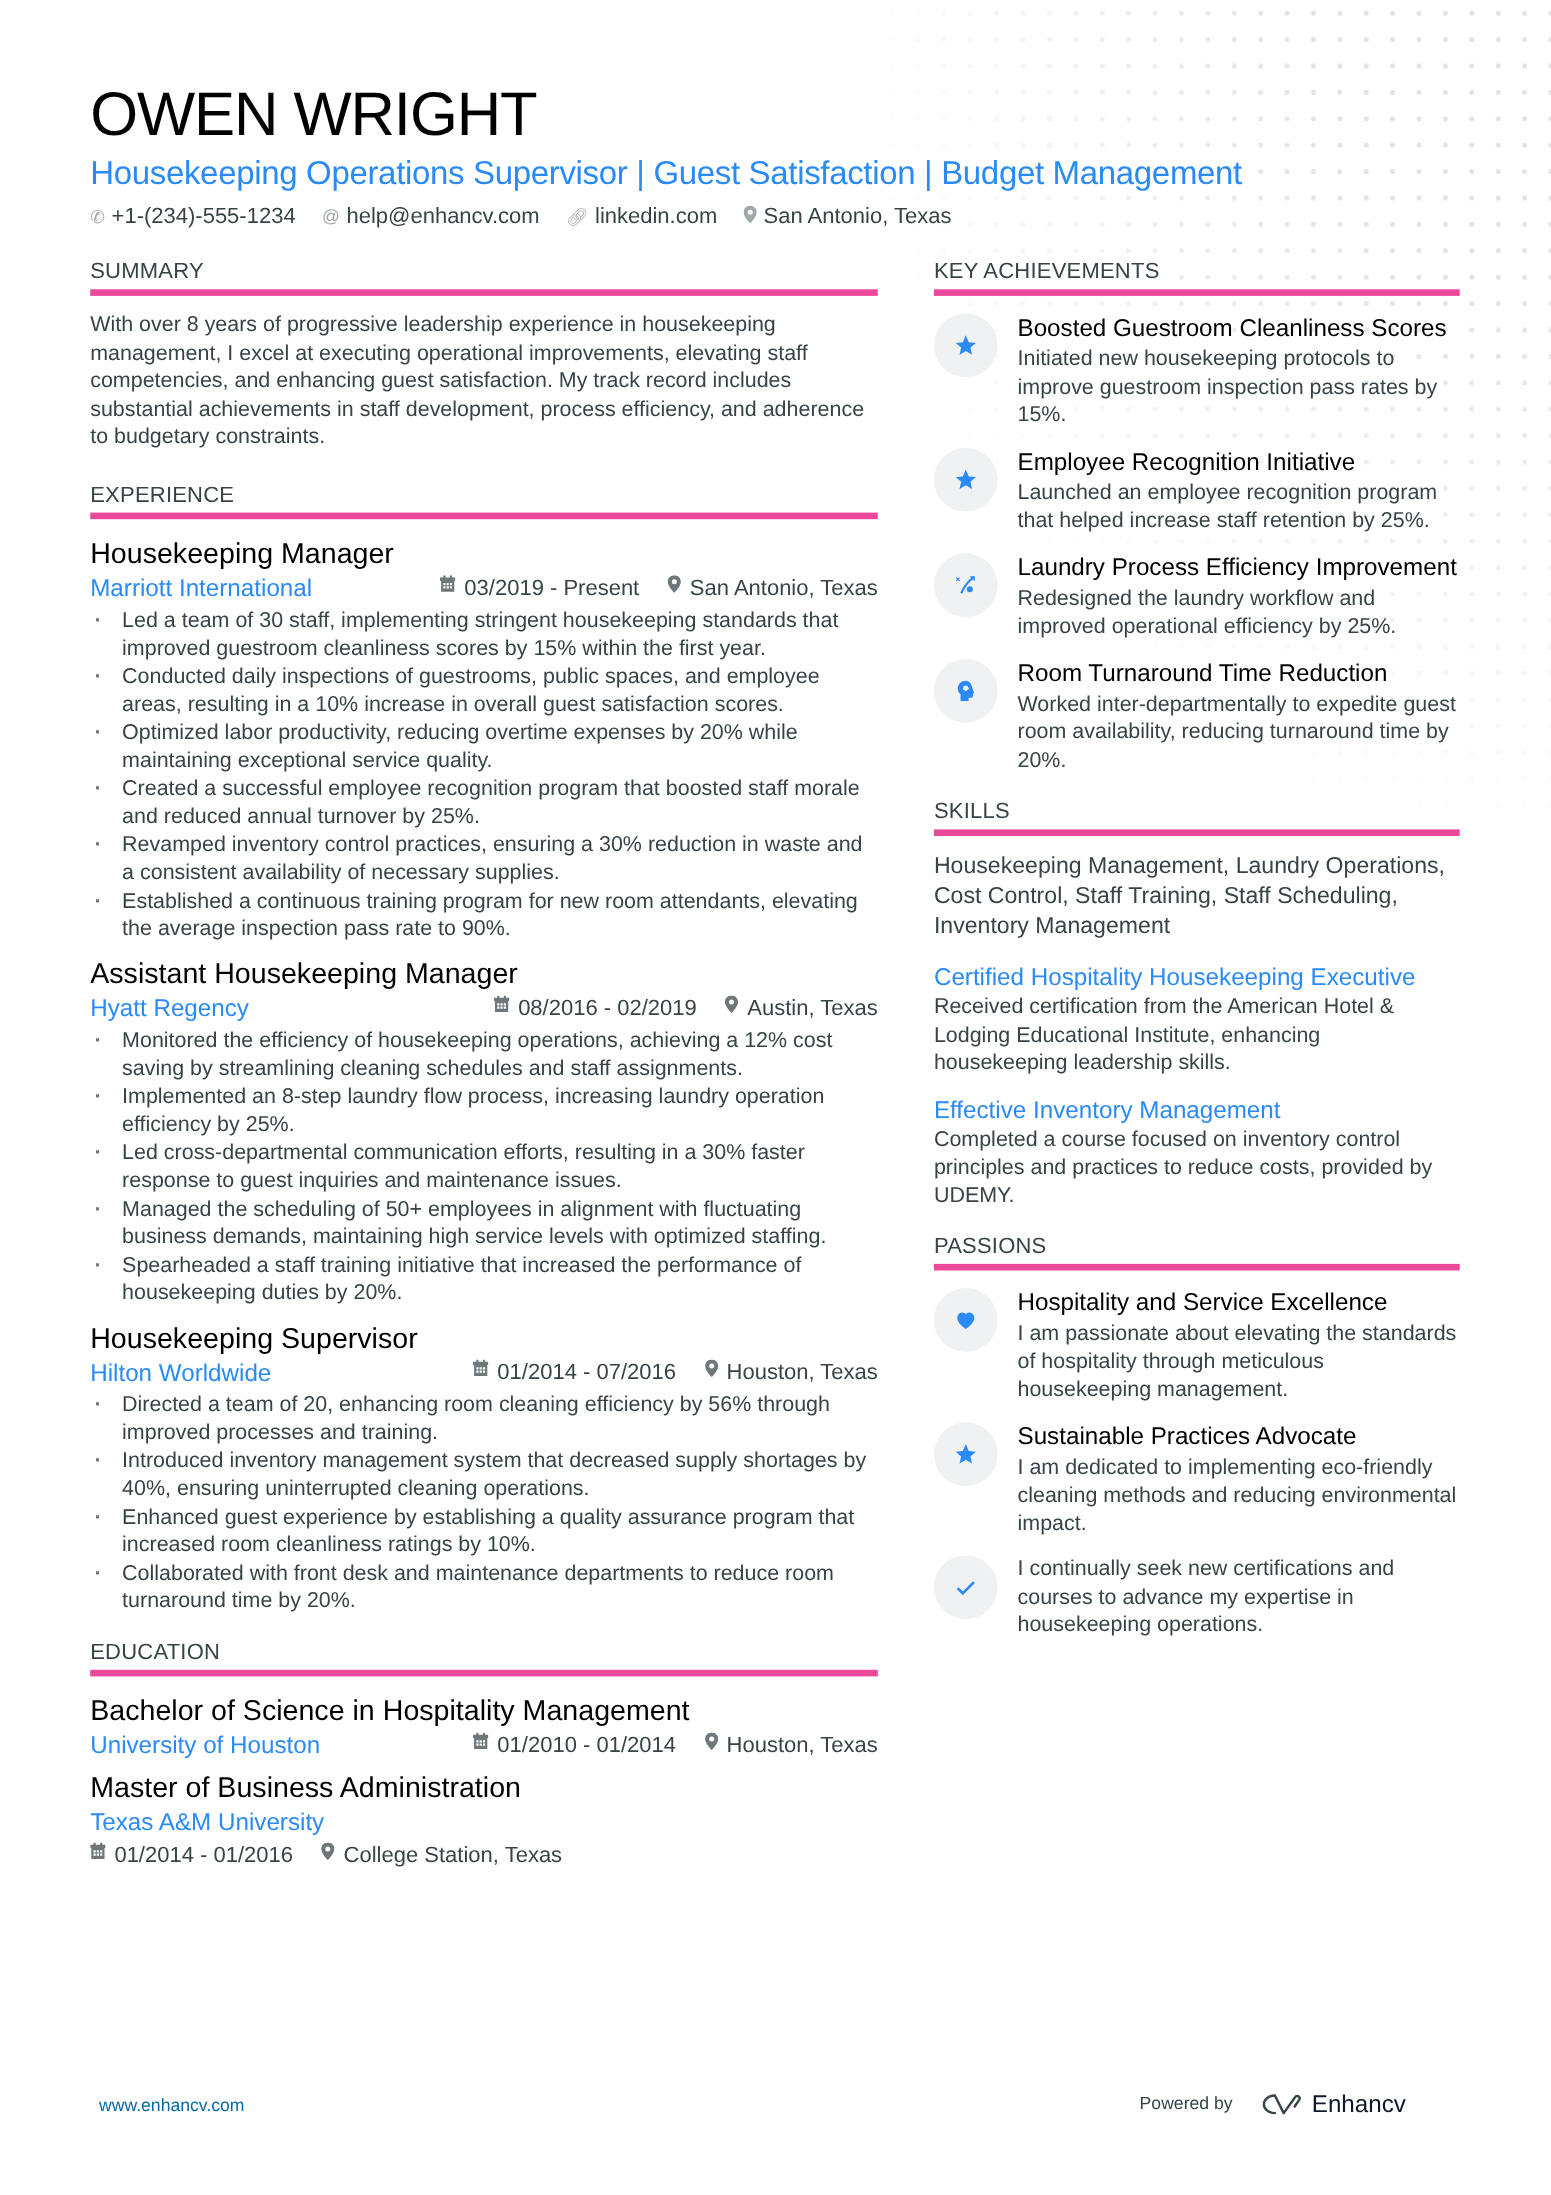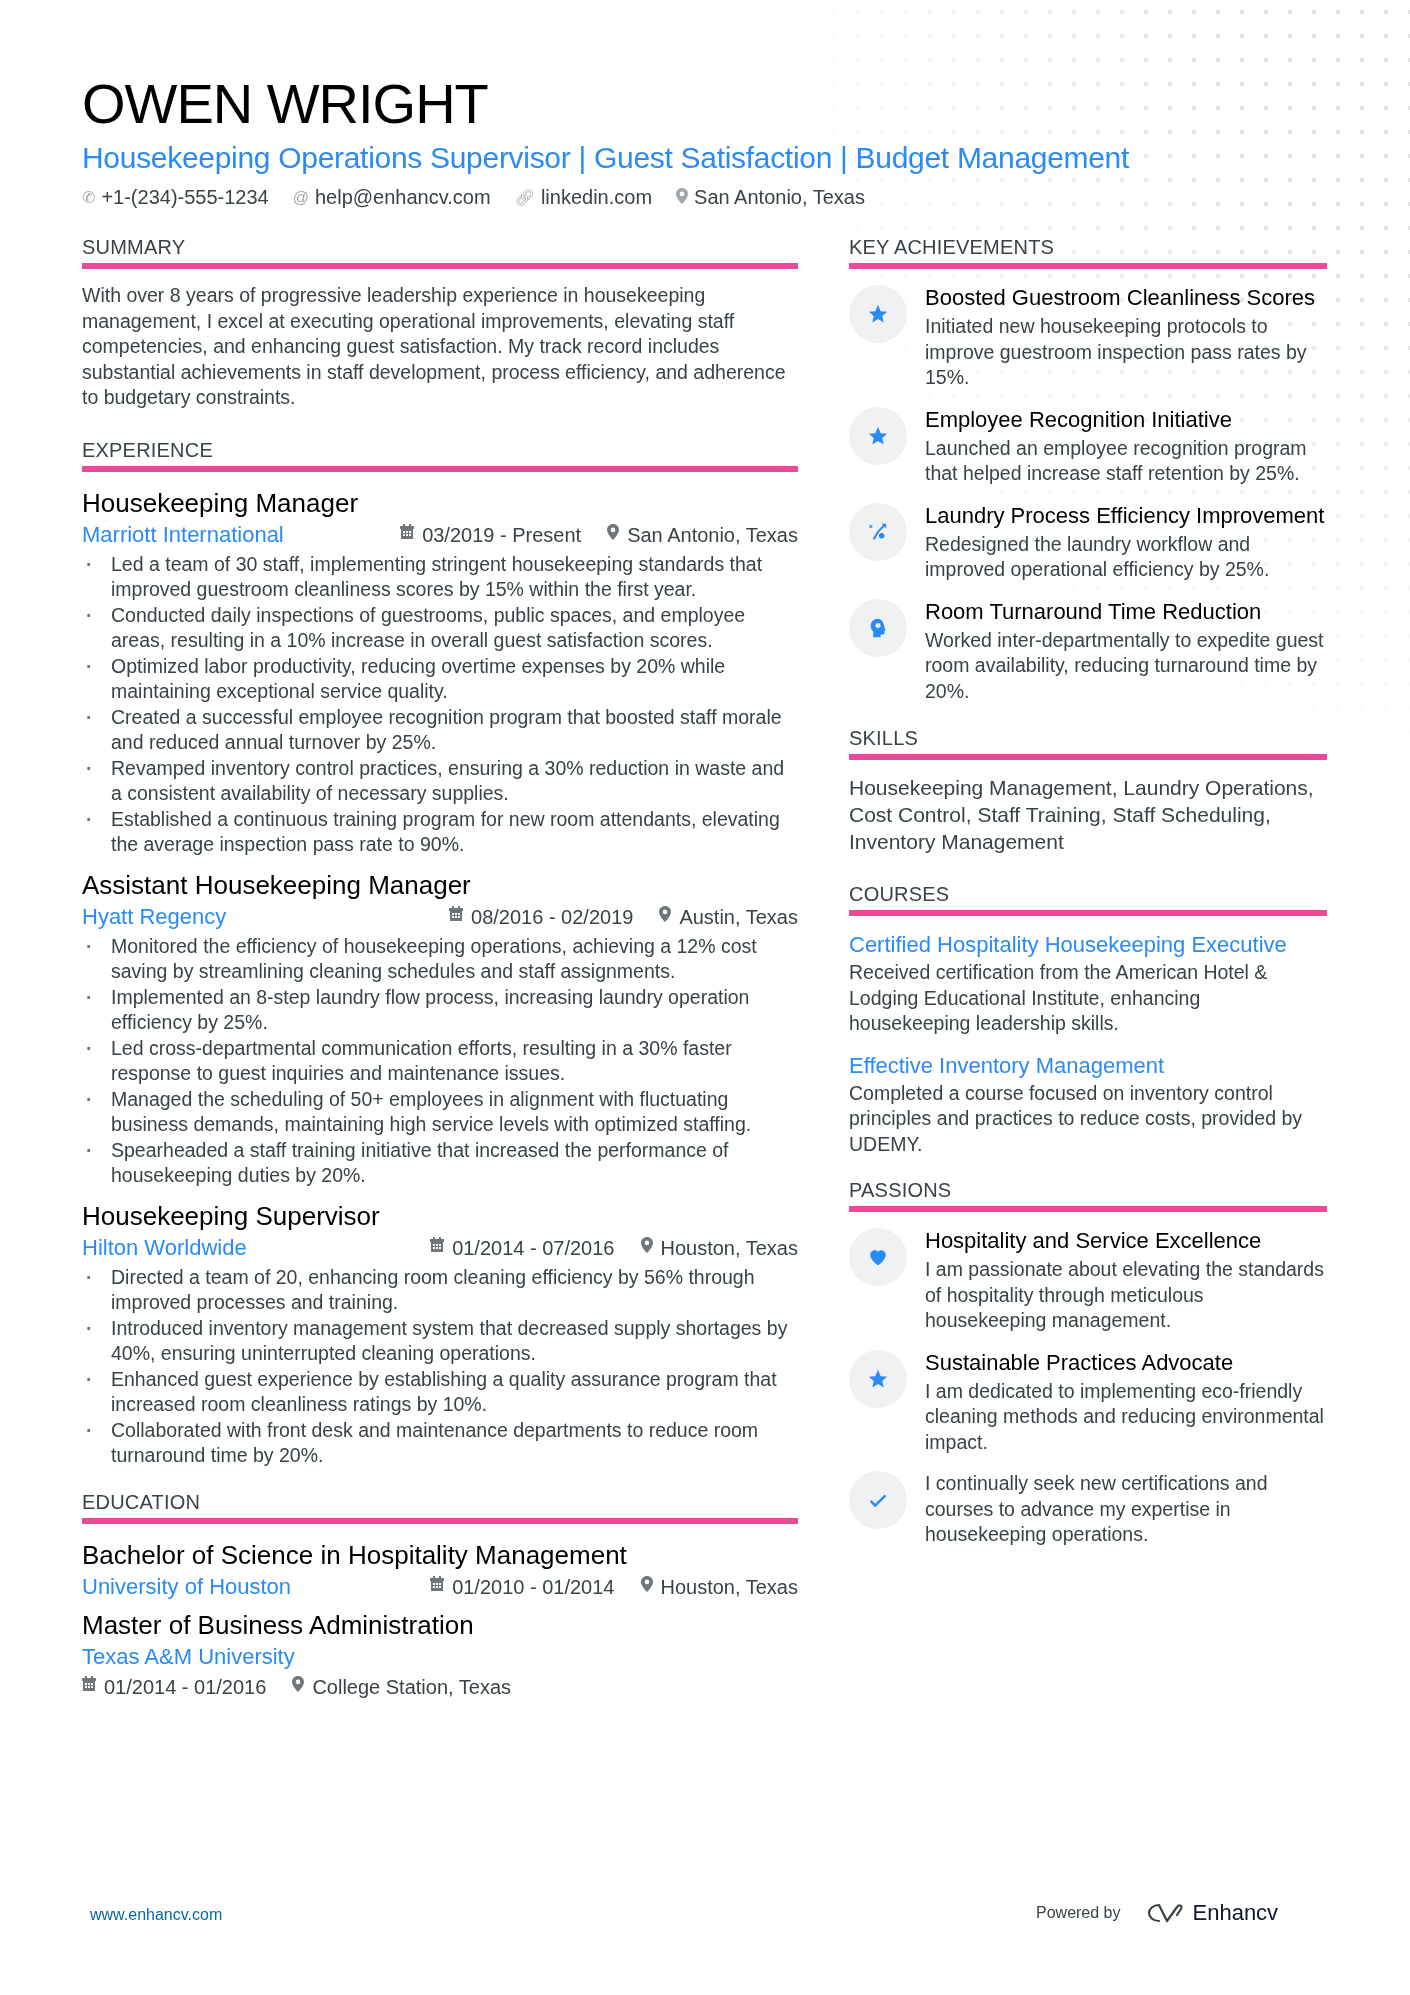--- a/index.html
+++ b/index.html
@@ -296,27 +296,26 @@
             <path d="M12 2C7.6 2 4 5.4 4 9.7c0 2.4 1.1 4.4 2.8 5.8V22h8v-3h2.5c1 0 1.8-.8 1.8-1.8v-2.4L20.5 14 19 11.3C18.6 6.2 15.7 2 12 2zm-.2 10.5l-3-2.4 1.5-3.2h3.4l1.5 3.2z"></path>
           </svg>
       </div>
       <div class="body">
         <div class="t">Room Turnaround Time Reduction</div>
         <div class="d">Worked inter-departmentally to expedite guest room availability, reducing turnaround time by 20%.</div>
       </div>
     </div>
   </section>
 
-  <section style="margin-bottom:28px;">
+  <section style="margin-bottom:18px;">
     <div class="sec-title">SKILLS</div>
     <div class="para" style="font-size:21px; line-height:27px;">Housekeeping Management, Laundry Operations, Cost Control, Staff Training, Staff Scheduling, Inventory Management</div>
   </section>
 
   <section style="margin-bottom:22px;">
-    <div class="sec-title">COURSES</div>
     <div class="course-t">Certified Hospitality Housekeeping Executive</div>
     <div class="course-d">Received certification from the American Hotel &amp; Lodging Educational Institute, enhancing housekeeping leadership skills.</div>
     <div class="course-t">Effective Inventory Management</div>
     <div class="course-d">Completed a course focused on inventory control principles and practices to reduce costs, provided by UDEMY.</div>
   </section>
 
   <section>
     <div class="sec-title">PASSIONS</div>
     <div class="ach">
       <div class="circle">

